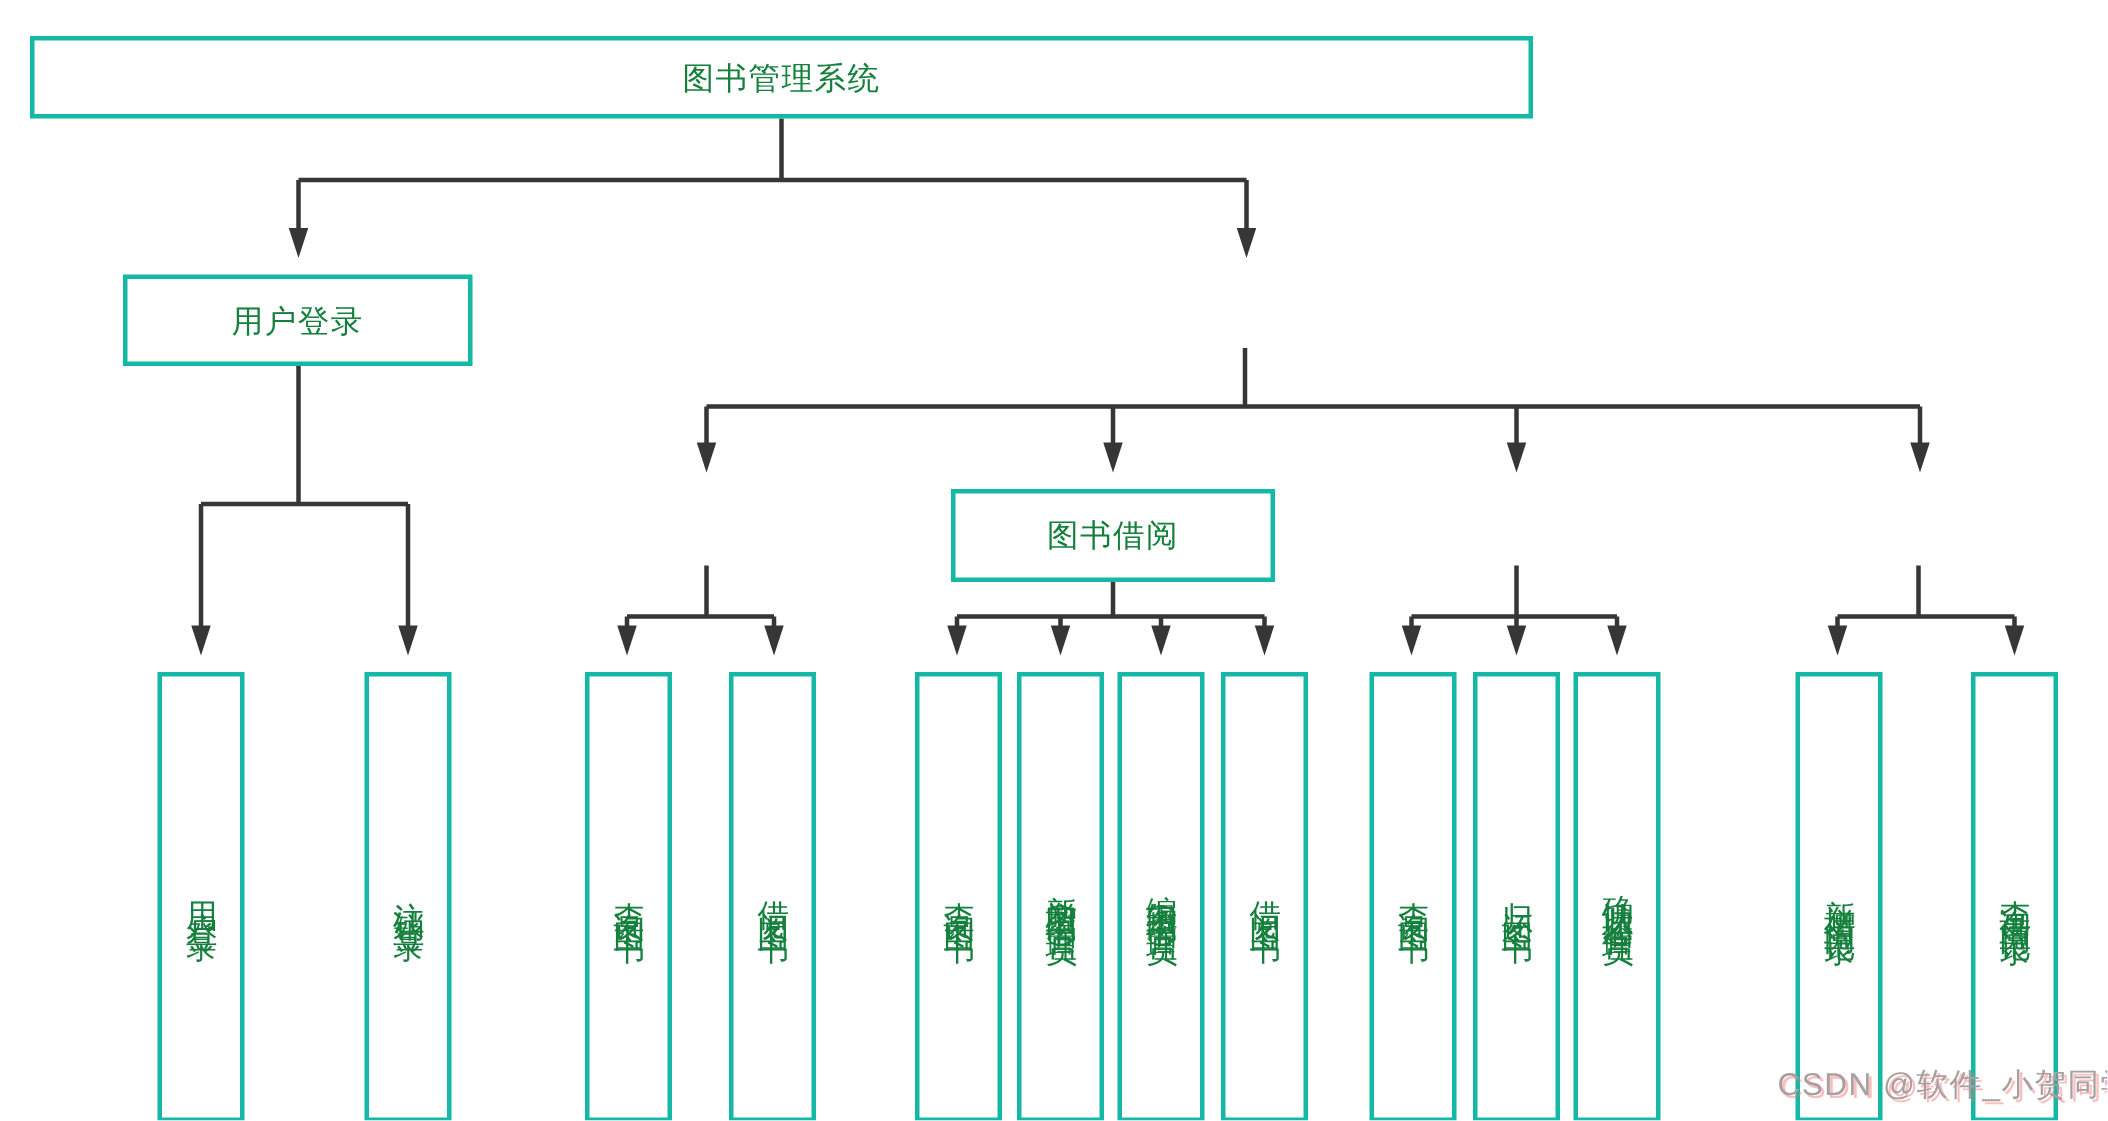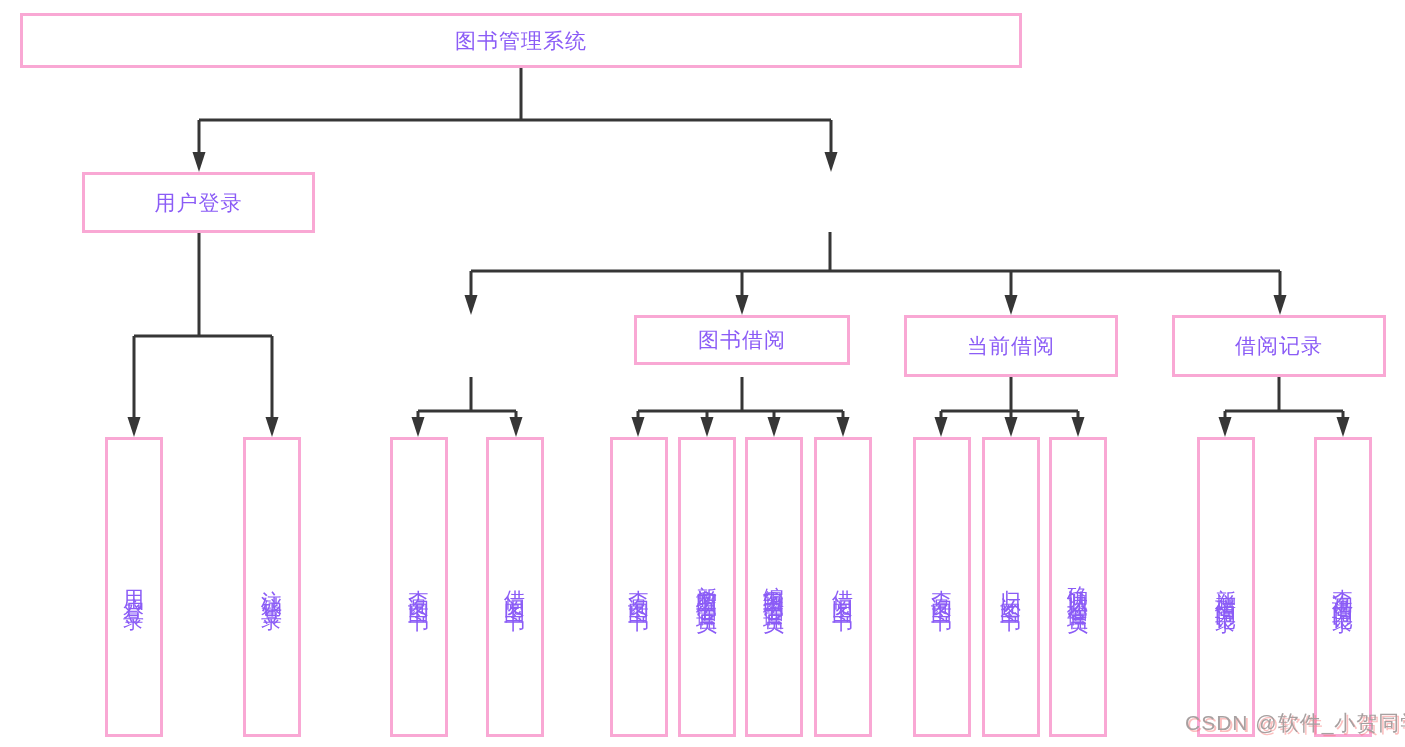--- a/index.html
+++ b/index.html
@@ -19,27 +19,28 @@
     position: absolute;
     left: 0;
     top: 0;
     width: 1405px;
     height: 747px;
     z-index: 1;
   }
   .box {
     position: absolute;
     box-sizing: border-box;
-    border: 3px solid #f9a8d4;
+    border: 3px solid #14b8a6;
     background: #ffffff;
     display: flex;
     align-items: center;
     justify-content: center;
-    color: #8b5cf6;
+    color: #15803d;
     z-index: 2;
+    margin-top: 11px;
   }
   .h-box {
     font-size: 21px;
     letter-spacing: 1px;
     white-space: nowrap;
   }
   .v-box {
     writing-mode: vertical-rl;
     font-size: 21px;
     letter-spacing: 7px;
@@ -107,23 +108,21 @@
 
       <polygon points="1225,437 1218.5,417 1231.5,417"></polygon>
       <polygon points="1343,437 1336.5,417 1349.5,417"></polygon>
     </g>
   </svg>
 
   <div class="box h-box" style="left:20px; top:13px; width:1002px; height:55px;">图书管理系统</div>
 
   <div class="box h-box" style="left:82px; top:172px; width:233px; height:61px;">用户登录</div>
 
-  <div class="box h-box" style="left:634px; top:315px; width:216px; height:50px;">图书借阅</div>
-  <div class="box h-box" style="left:904px; top:315px; width:214px; height:62px;">当前借阅</div>
-  <div class="box h-box" style="left:1172px; top:315px; width:214px; height:62px;">借阅记录</div>
+  <div class="box h-box" style="left:634px; top:315px; width:216px; height:62px;">图书借阅</div>
 
   <div class="box v-box" style="left:105px; top:437px; width:58px; height:300px;">用户登录</div>
   <div class="box v-box" style="left:243px; top:437px; width:58px; height:300px;">注销登录</div>
 
   <div class="box v-box" style="left:390px; top:437px; width:58px; height:300px;">查询图书</div>
   <div class="box v-box" style="left:486px; top:437px; width:58px; height:300px;">借阅图书</div>
 
   <div class="box v-box" style="left:610px; top:437px; width:58px; height:300px;">查询图书</div>
   <div class="box v-box" style="left:678px; top:437px; width:58px; height:300px; letter-spacing:4px;">新增图书（管理员）</div>
   <div class="box v-box" style="left:745px; top:437px; width:58px; height:300px; letter-spacing:4px;">编辑图书（管理员）</div>

